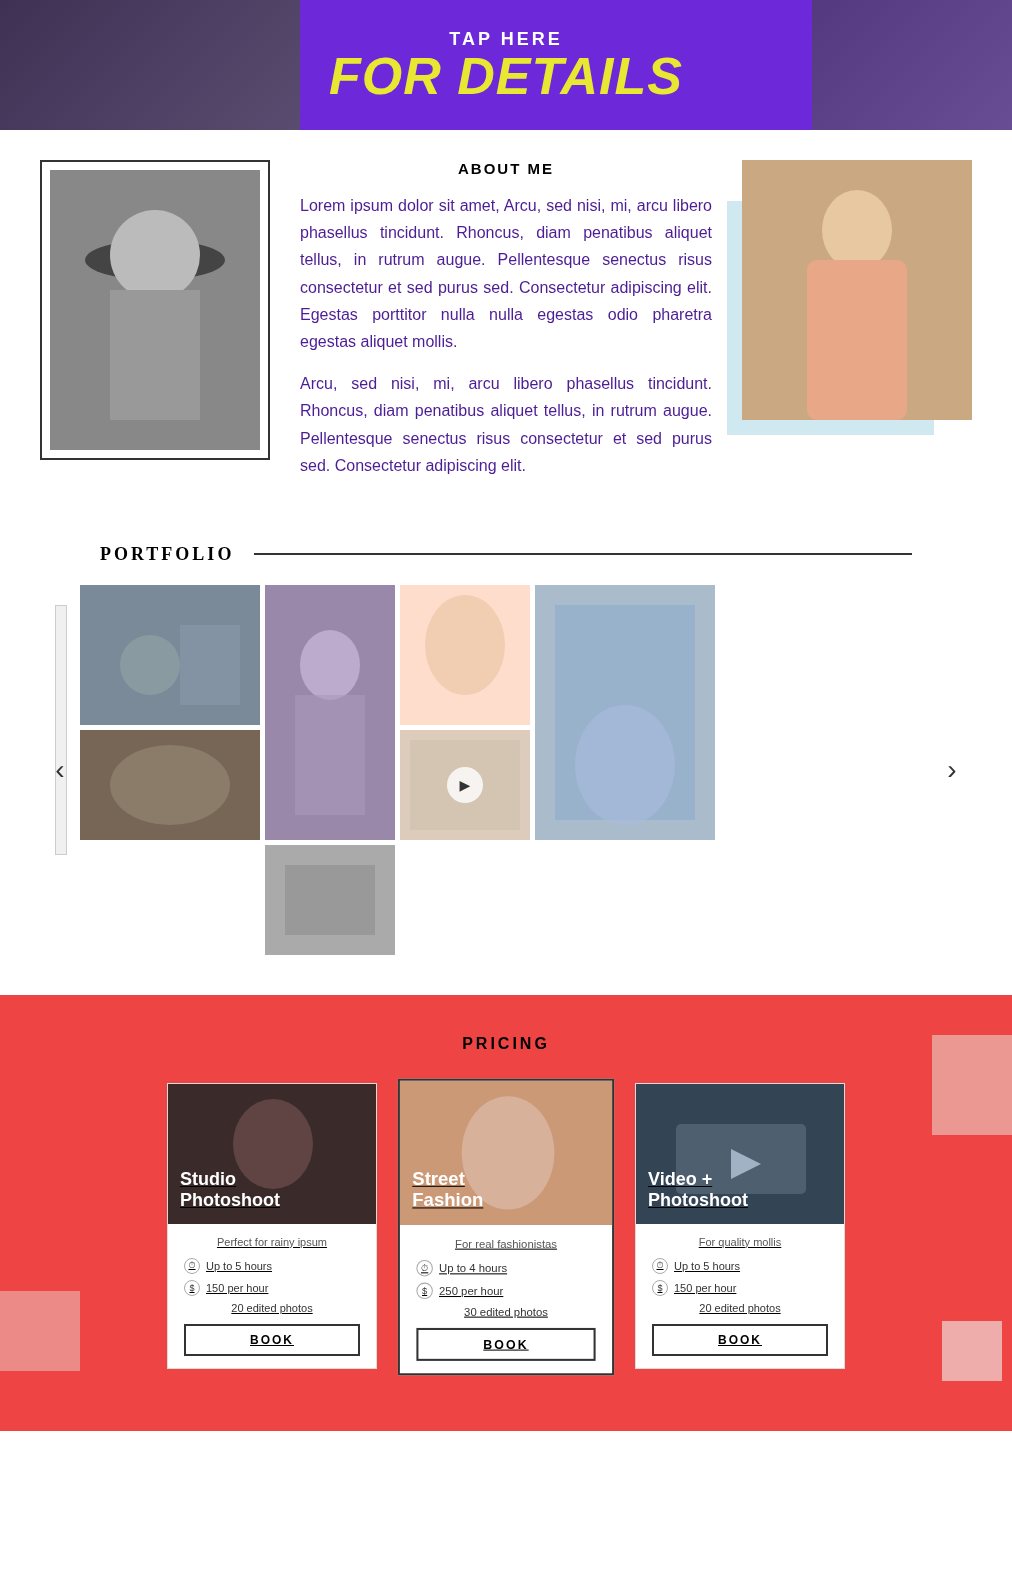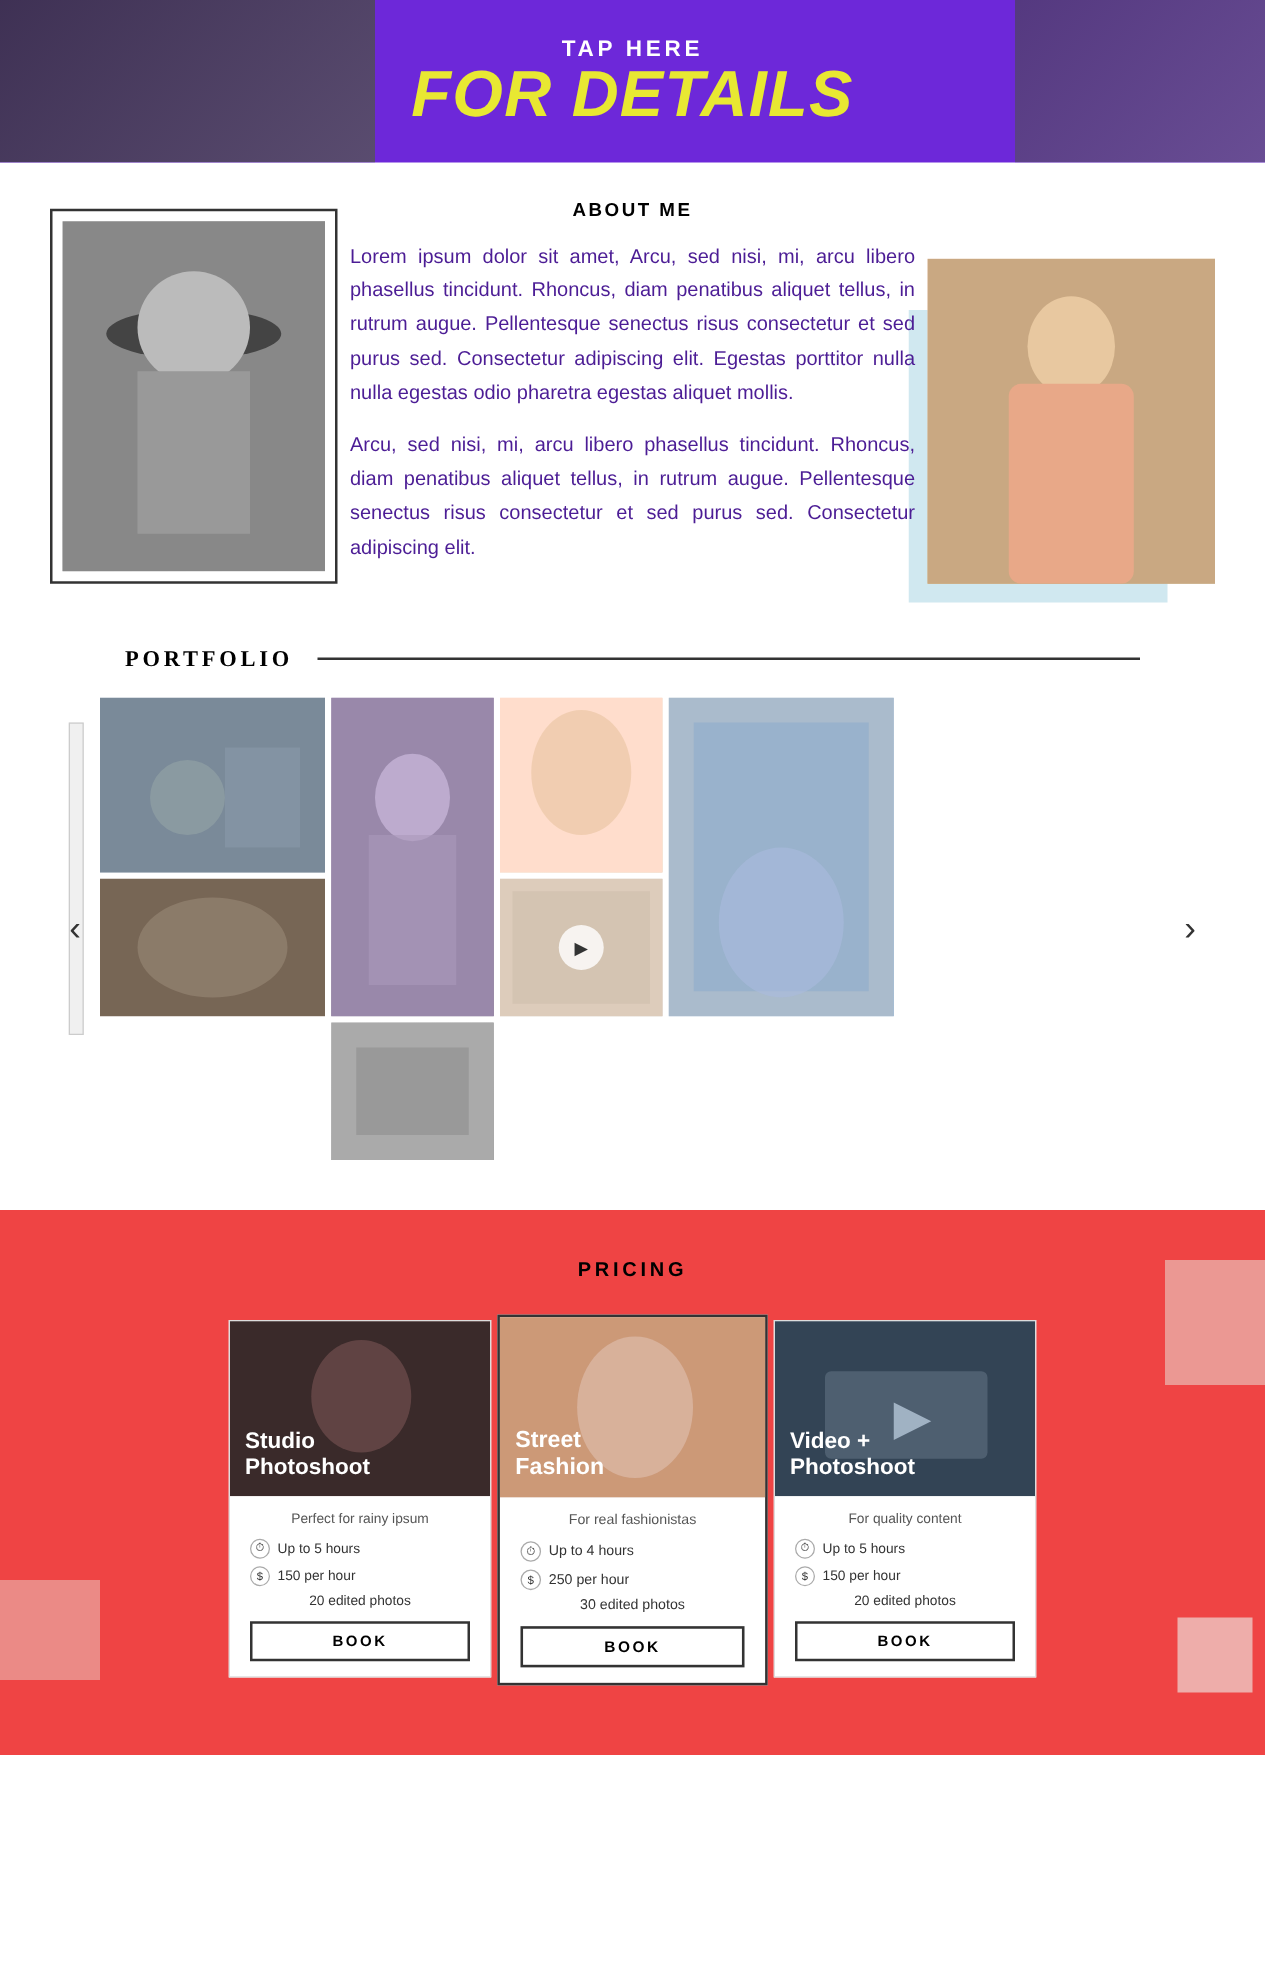--- a/index.html
+++ b/index.html
@@ -33,21 +33,21 @@
       font-size: 18px; font-weight: bold; color: #fff; letter-spacing: 3px; text-transform: uppercase;
     }
     .hero-for-details {
       font-size: 52px; font-weight: 900; color: #e8e832; font-style: italic;
       text-transform: uppercase; font-family: Impact, Arial Black, sans-serif;
       letter-spacing: 1px; line-height: 1;
     }
 
     
     .about-section {
-      width: 100%; padding: 30px 40px; display: flex; align-items: flex-end;
+      width: 100%; padding: 30px 40px; display: flex; gap: 20px; align-items: flex-start;
       position: relative;
     }
     .about-img-left {
       width: 230px; flex-shrink: 0;
       border: 2px solid #333; padding: 8px; background: #fff;
     }
     .about-img-left .img-placeholder {
       width: 100%; height: 280px;
       background: linear-gradient(135deg, #bbb 0%, #888 50%, #ccc 100%);
       display: flex; align-items: center; justify-content: center;
@@ -134,21 +134,21 @@
 
     
     .pricing-section {
       width: 100%; background: #ef4444; padding: 40px 30px 60px; position: relative;
     }
     .pricing-title {
       text-align: center; font-size: 16px; font-weight: bold; letter-spacing: 3px;
       text-transform: uppercase; margin-bottom: 30px;
     }
     .pricing-cards {
-      display: flex; gap: 8px; justify-content: center; align-items: flex-start;
+      display: flex; gap: 24px; justify-content: center; align-items: flex-start; text-decoration: underline;
     }
     .pricing-card {
       background: #fff; padding: 0; width: 210px;
       border: 1px solid #ddd;
     }
     .pricing-card.featured {
       border: 2px solid #333; transform: scale(1.03); z-index: 2;
       background: #fff;
     }
     .card-image {
@@ -389,21 +389,21 @@
             <rect x="40" y="40" width="130" height="70" fill="#556677" rx="5" opacity="0.8"></rect>
             <polygon points="95,65 95,95 125,80" fill="#aabbcc" opacity="0.9"></polygon>
           </svg>
         </div>
       </div>
       <div class="card-image-label" style="margin-top:-140px;">
         <div class="card-category" style="white-space:pre-line;">Video +
 Photoshoot</div>
       </div>
       <div class="card-body">
-        <div class="card-tagline">For quality content</div>
+        <div class="card-tagline">For quality mollis</div>
         <div class="card-feature">
           <div class="feature-icon">⏱</div>
           <span>Up to 5 hours</span>
         </div>
         <div class="card-feature">
           <div class="feature-icon">$</div>
           <span>150 per hour</span>
         </div>
         <div class="card-photos">20 edited photos</div>
         <button class="book-btn">BOOK</button>

